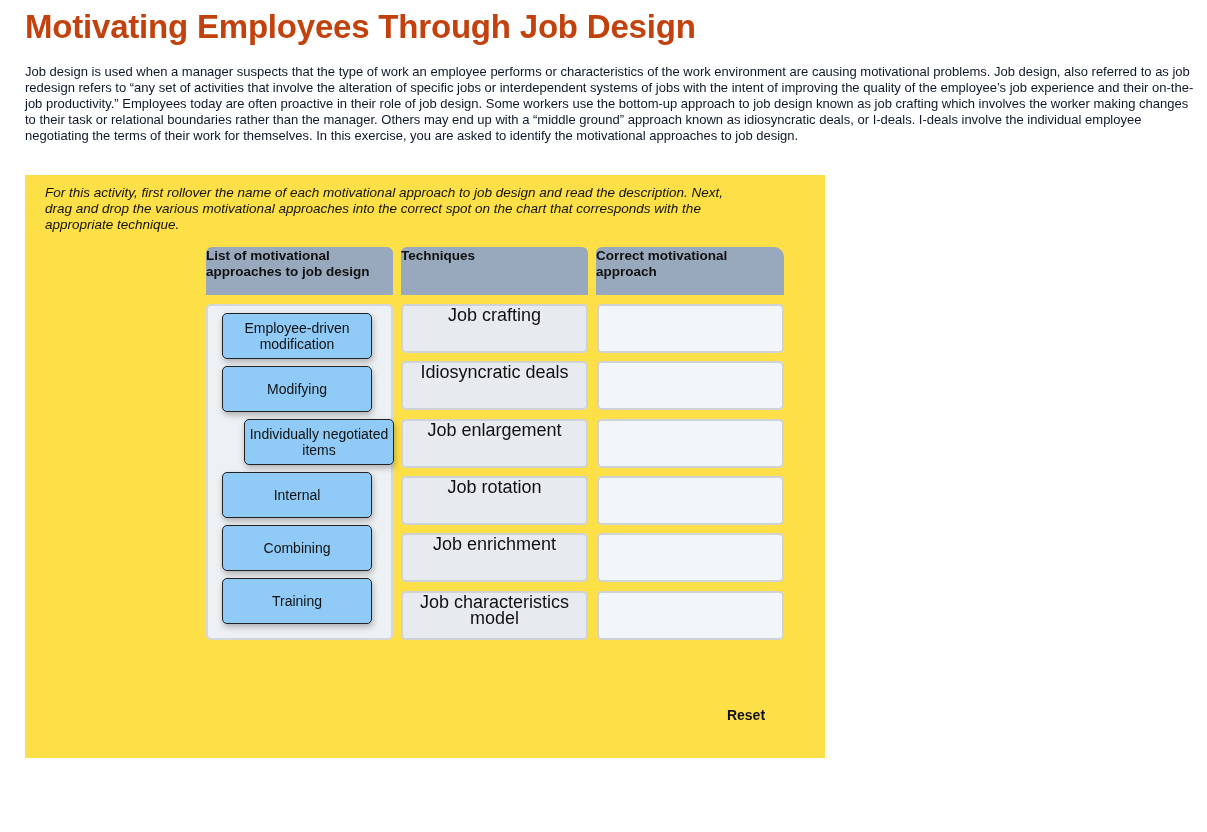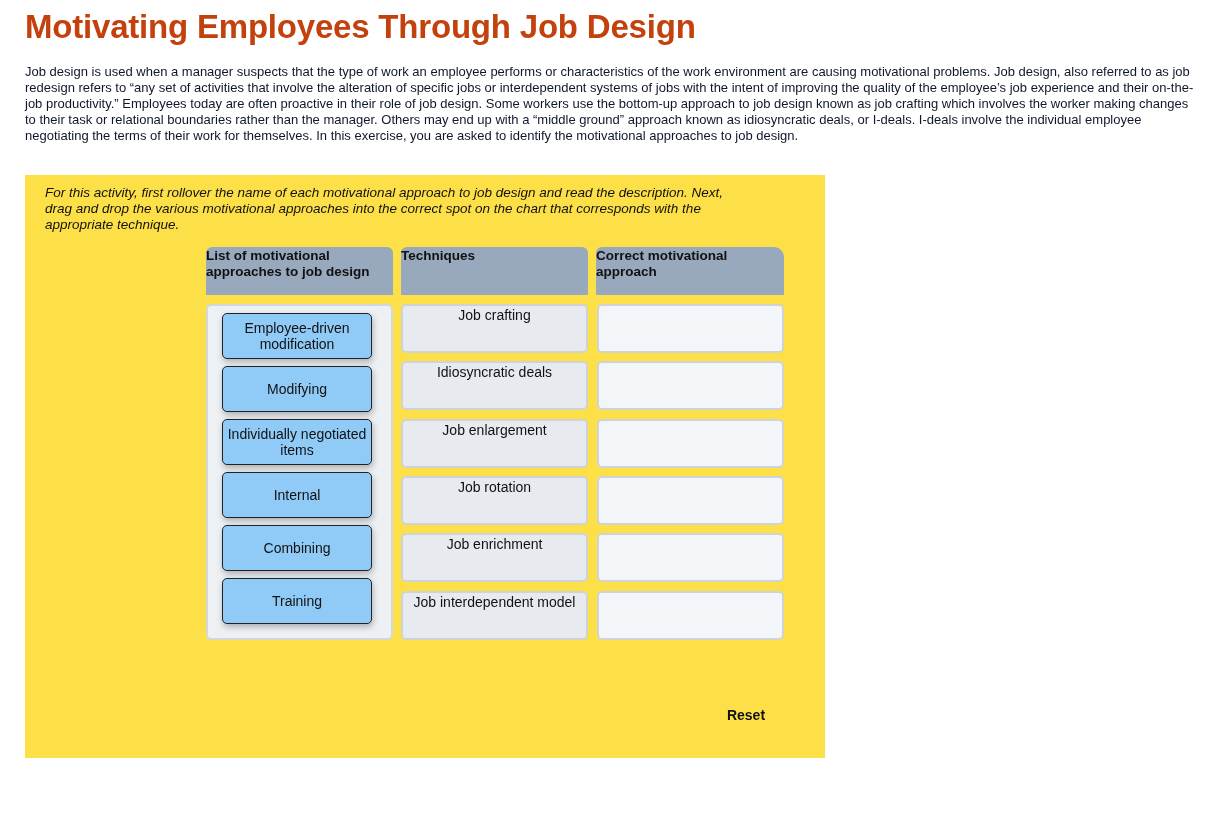--- a/index.html
+++ b/index.html
@@ -43,21 +43,21 @@
       background: #90cbf7; border: 1px solid #222; border-radius: 5px;
       box-shadow: 1px 3px 6px rgba(0,0,0,0.28);
       display: flex; align-items: center; justify-content: center;
       text-align: center; font-size: 14px; line-height: 16px; color: #111;
       cursor: grab;
     }
 
     .technique {
       position: absolute; left: 376px; width: 187px; height: 49px;
       background: #e7ebef; border: 2px solid #cfd3d7; border-radius: 5px;
-      text-align: center; font-size: 14px; line-height: 16px; color: #111;
+      text-align: center; font-size: 18px; line-height: 16px; color: #111;
       padding-top: 1px;
     }
     .dropzone {
       position: absolute; left: 572px; width: 187px; height: 49px;
       background: #f3f6f8; border: 2px solid #cfd3d7; border-radius: 5px;
     }
 
     .reset-button {
       position: absolute; left: 690px; top: 530px; width: 62px; height: 20px;
       font-size: 14px; font-weight: bold; color: #111; text-align: center;
@@ -74,32 +74,32 @@
 <div class="panel">
   <p class="instructions">For this activity, first rollover the name of each motivational approach to job design and read the description. Next, drag and drop the various motivational approaches into the correct spot on the chart that corresponds with the appropriate technique.</p>
 
   <div class="col-header h1">List of motivational approaches to job design</div>
   <div class="col-header h2">Techniques</div>
   <div class="col-header h3">Correct motivational approach</div>
 
   <div class="source-box">
     <div class="chip" style="top:7px;">Employee-driven modification</div>
     <div class="chip" style="top:60px;">Modifying</div>
-    <div class="chip" style="top:113px;">Individually negotiated items</div>
+    <div class="chip" style="top:113px;margin-left:22px;">Individually negotiated items</div>
     <div class="chip" style="top:166px;">Internal</div>
     <div class="chip" style="top:219px;">Combining</div>
     <div class="chip" style="top:272px;">Training</div>
   </div>
 
   <div class="technique" style="top:129px;">Job crafting</div>
   <div class="technique" style="top:186px;">Idiosyncratic deals</div>
   <div class="technique" style="top:244px;">Job enlargement</div>
   <div class="technique" style="top:301px;">Job rotation</div>
   <div class="technique" style="top:358px;">Job enrichment</div>
-  <div class="technique" style="top:416px;">Job interdependent model</div>
+  <div class="technique" style="top:416px;">Job characteristics model</div>
 
   <div class="dropzone" style="top:129px;"></div>
   <div class="dropzone" style="top:186px;"></div>
   <div class="dropzone" style="top:244px;"></div>
   <div class="dropzone" style="top:301px;"></div>
   <div class="dropzone" style="top:358px;"></div>
   <div class="dropzone" style="top:416px;"></div>
 
   <button class="reset-button">Reset</button>
 </div>

